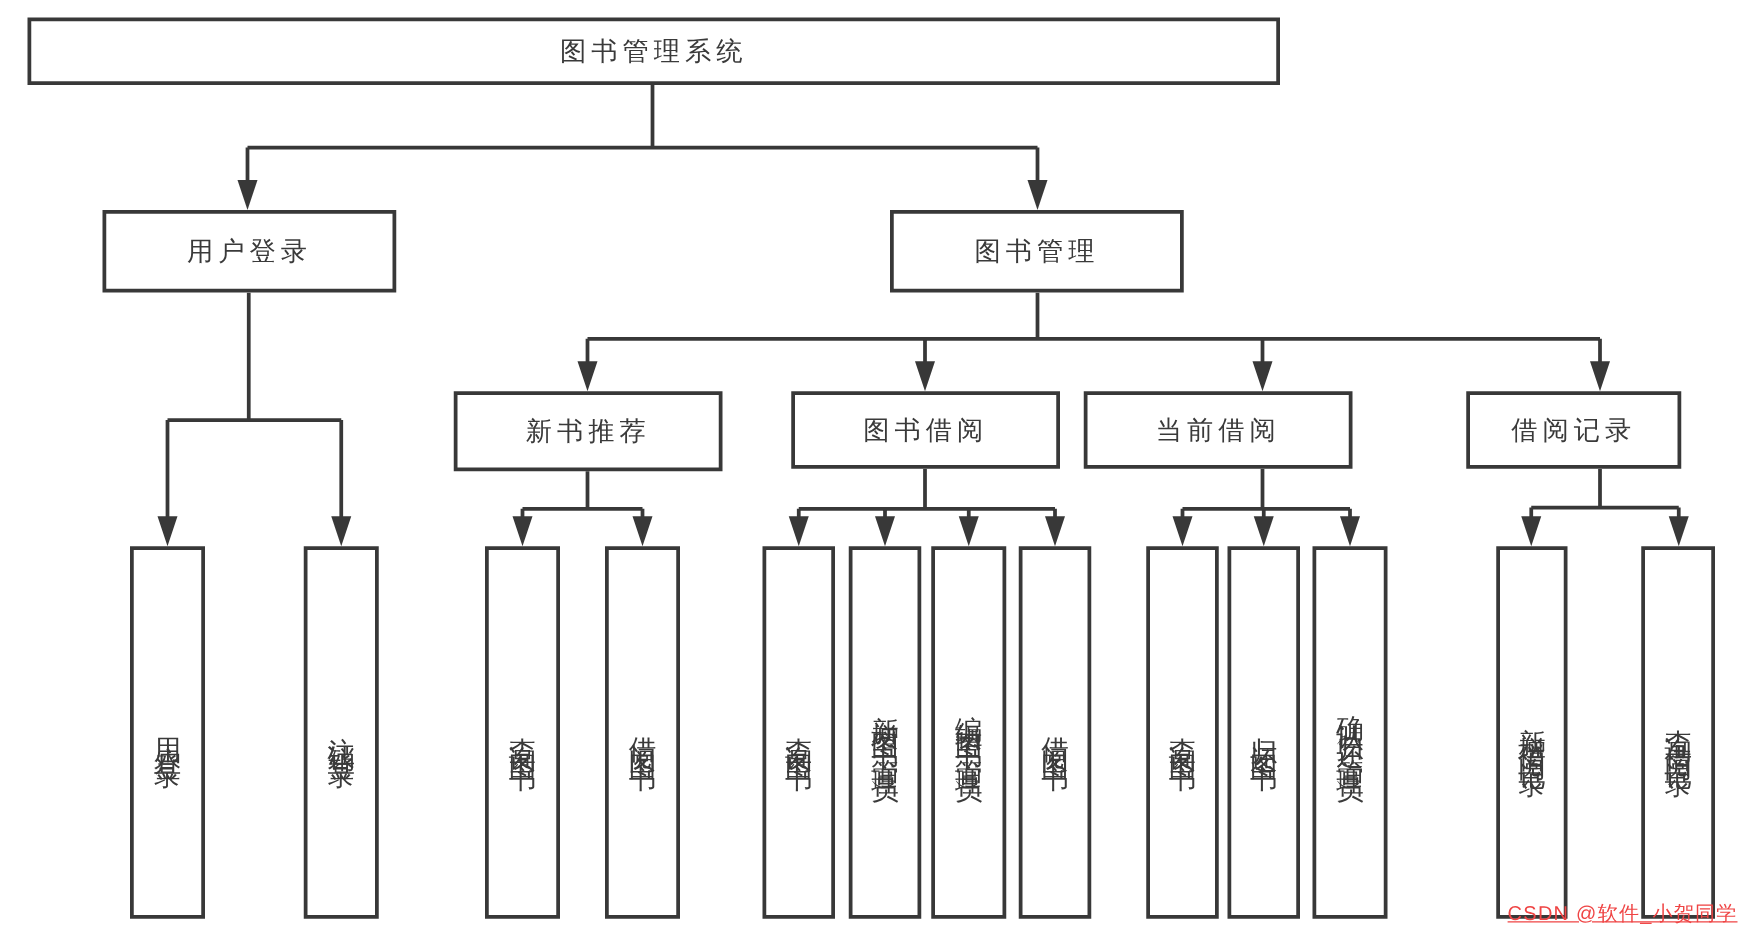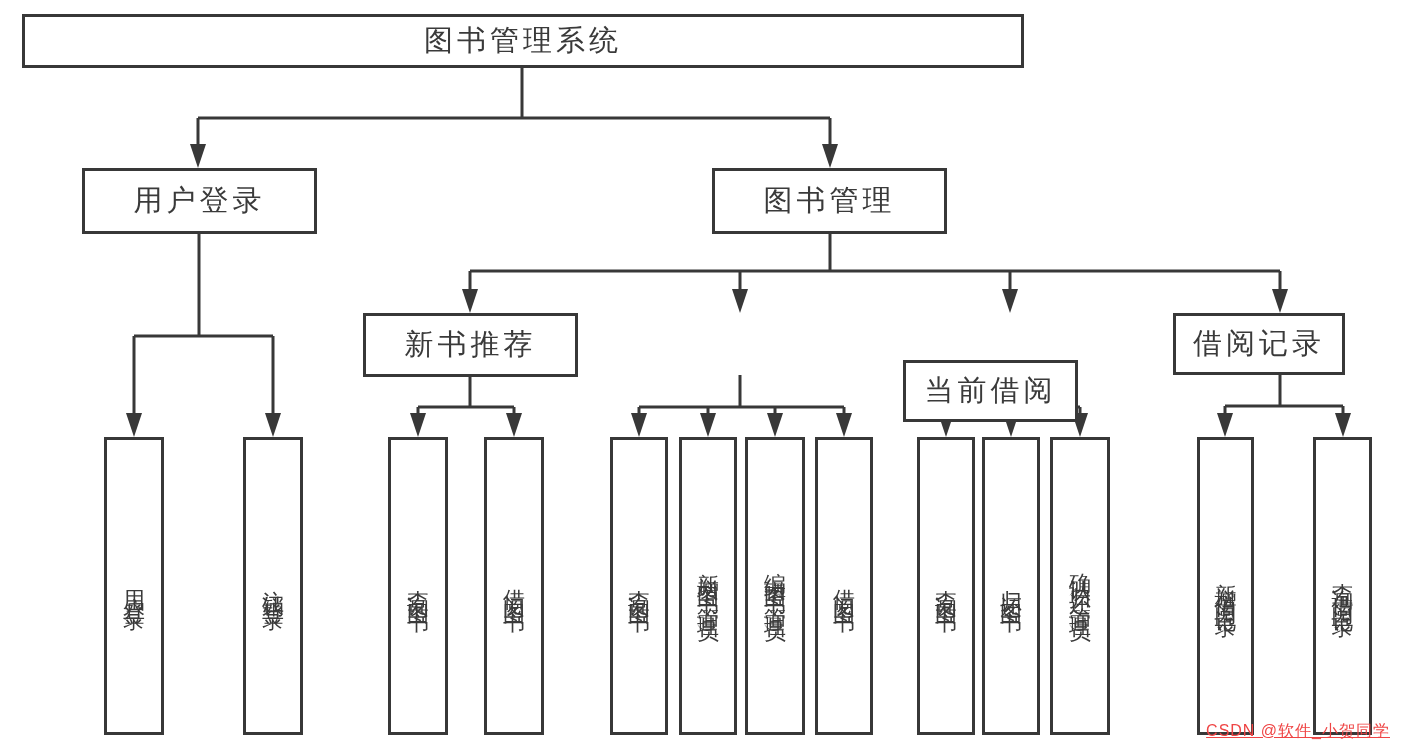--- a/index.html
+++ b/index.html
@@ -27,21 +27,21 @@
   }
   .node {
     position: absolute;
     box-sizing: border-box;
     background: #ffffff;
     border: 3px solid #383838;
     display: flex;
     align-items: center;
     justify-content: center;
     color: #3a3a3a;
-    font-size: 29px;
+    font-size: 21px;
     letter-spacing: 4px;
     white-space: nowrap;
     z-index: 2;
   }
   .node.leaf {
     writing-mode: vertical-rl;
     text-orientation: mixed;
     letter-spacing: 7px;
     font-size: 22px;
     white-space: normal;
@@ -105,21 +105,22 @@
       <polygon points="1335,413 1351,413 1343,437"></polygon>
     </g>
   </svg>
 
   <div class="node" style="left:22px; top:14px; width:1002px; height:54px;">图书管理系统</div>
 
   <div class="node" style="left:82px; top:168px; width:235px; height:66px;">用户登录</div>
   <div class="node" style="left:712px; top:168px; width:235px; height:66px;">图书管理</div>
 
   <div class="node" style="left:363px; top:313px; width:215px; height:64px;">新书推荐</div>
-  <div class="node" style="left:903px; top:313px; width:175px; height:62px;margin-top:47px;">当前借阅</div>
+  <div class="node" style="left:633px; top:313px; width:215px; height:62px;">图书借阅</div>
+  <div class="node" style="left:867px; top:313px; width:215px; height:62px;">当前借阅</div>
   <div class="node" style="left:1173px; top:313px; width:172px; height:62px;">借阅记录</div>
 
   <div class="node leaf" style="left:104px; top:437px; width:60px; height:298px;">用户登录</div>
   <div class="node leaf" style="left:243px; top:437px; width:60px; height:298px;">注销登录</div>
 
   <div class="node leaf" style="left:388px; top:437px; width:60px; height:298px;">查询图书</div>
   <div class="node leaf" style="left:484px; top:437px; width:60px; height:298px;">借阅图书</div>
 
   <div class="node leaf" style="left:610px; top:437px; width:58px; height:298px;">查询图书</div>
   <div class="node leaf" style="left:679px; top:437px; width:58px; height:298px;">新增图书（管理员）</div>

